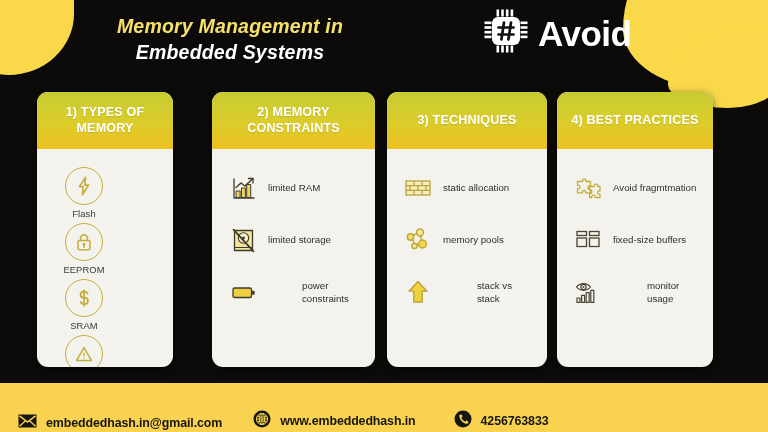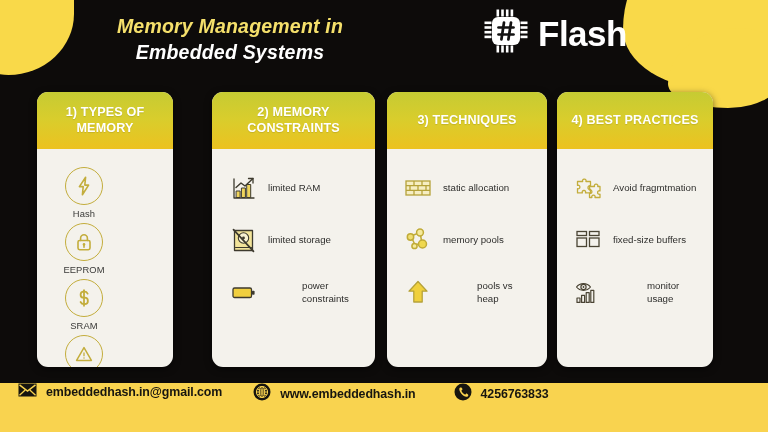--- a/index.html
+++ b/index.html
@@ -79,21 +79,21 @@
   
   .rows{padding:14px 6px 0 0;}
   .row{display:flex;align-items:center;gap:10px;padding:0 8px 0 16px;margin-bottom:22px;}
   .row:last-child{margin-bottom:0;gap:44px;}
   .row .ic{width:30px;height:30px;flex:0 0 30px;display:flex;align-items:center;justify-content:center;}
   .row .tx{font-size:9.7px;color:#2e2e2c;line-height:1.38;}
 
   
   .footer{
     position:absolute;left:0;bottom:0;width:768px;height:49px;
-    background:#f9d34f;display:flex;align-items:flex-start;
+    background:#f9d34f;display:flex;align-items:flex-end;
   }
   .fitem{display:flex;align-items:center;gap:9px;}
   .fitem .ftx{color:#17150f;font-size:12.4px;font-weight:bold;letter-spacing:-.1px;}
   .f1{margin-left:18px;}
   .f2{margin-left:31px;}
   .f3{margin-left:38px;}
 </style>
 </head>
 <body>
 
@@ -132,40 +132,40 @@
             <rect x="37.5" y="27.6" width="7" height="2.6"></rect>
           </g>
           <g stroke="#131212" stroke-width="2.7" stroke-linecap="round">
             <line x1="15.5" y1="19.5" x2="30.5" y2="19.5"></line>
             <line x1="15.5" y1="26.5" x2="30.5" y2="26.5"></line>
             <line x1="21.0" y1="14.5" x2="18.4" y2="31.5"></line>
             <line x1="28.0" y1="14.5" x2="25.4" y2="31.5"></line>
           </g>
         </svg>
       </span>
-      <span class="brand-name">Flash</span>
+      <span class="brand-name">Avoid</span>
     </div>
   </div>
 
   <div class="cards">
 
     <div class="card c1">
       <div class="card-head">
         <span>1) TYPES OF MEMORY</span>
       </div>
       <div class="card-body">
         <div class="mem-grid">
 
           <div class="mem-cell">
             <div class="circ">
               <svg width="22" height="22" viewBox="0 0 22 22" fill="none" stroke="#c3ad3c" stroke-width="1.6" stroke-linejoin="round" stroke-linecap="round">
                 <path d="M12.6 2.2 L6.4 11.6 H10.2 L9.4 19.8 L15.6 10.1 H11.8 Z"></path>
               </svg>
             </div>
-            <div class="mem-label">Hash</div>
+            <div class="mem-label">Flash</div>
           </div>
 
           <div class="mem-cell">
             <div class="circ">
               <svg width="22" height="22" viewBox="0 0 22 22" fill="none" stroke="#c3ad3c" stroke-width="1.6" stroke-linejoin="round" stroke-linecap="round">
                 <rect x="5" y="9.5" width="12" height="9.2" rx="1.6"></rect>
                 <path d="M7.6 9.4 V7.2 a3.4 3.4 0 0 1 6.8 0 V9.4"></path>
                 <circle cx="11" cy="13.4" r="1.3" fill="#c3ad3c" stroke="none"></circle>
                 <line x1="11" y1="14.4" x2="11" y2="16.3"></line>
               </svg>
@@ -293,21 +293,21 @@
             </span>
             <span class="tx">memory pools</span>
           </div>
 
           <div class="row">
             <span class="ic">
               <svg width="24" height="26" viewBox="0 0 24 26" fill="#f0d03c" stroke="#b5a23a" stroke-width="1.3" stroke-linejoin="round">
                 <path d="M12 2.5 L21 12.2 H16.2 V23 H7.8 V12.2 H3 Z"></path>
               </svg>
             </span>
-            <span class="tx">pools vs heap</span>
+            <span class="tx">stack vs stack</span>
           </div>
 
         </div>
       </div>
     </div>
 
     <div class="card c4">
       <div class="card-head">
         <span>4) BEST PRACTICES</span>
       </div>

